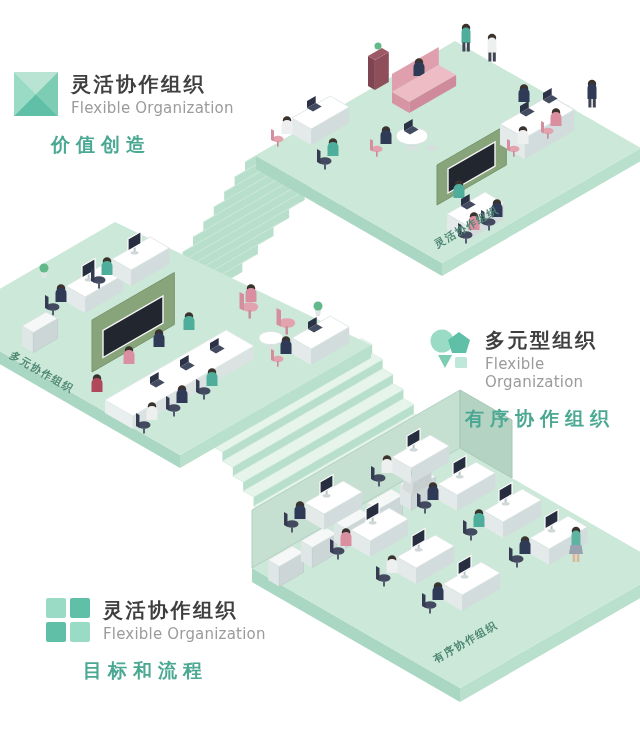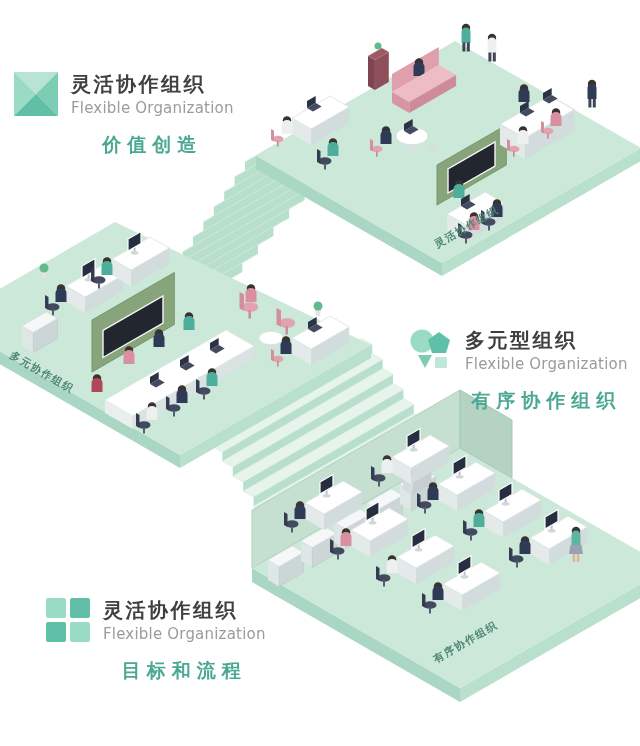--- a/index.html
+++ b/index.html
@@ -4,21 +4,21 @@
 <style>
   html,body{margin:0;padding:0;background:#ffffff;}
   .canvas{position:relative;width:640px;height:746px;background:#ffffff;overflow:hidden;
           font-family:"DejaVu Sans","Liberation Sans",sans-serif;}
   .scene{position:absolute;left:0;top:0;width:640px;height:746px;}
   .legend{position:absolute;}
   .legend-head{display:flex;align-items:flex-start;gap:13px;}
   .legend-icon{flex:0 0 auto;display:block;}
   .legend-title{font-size:20px;font-weight:bold;color:#3f3f3f;letter-spacing:2.5px;line-height:1.2;}
   .legend-sub{font-size:15px;color:#9b9b9b;margin-top:3px;letter-spacing:0.2px;}
-  .legend-slogan{font-size:19px;font-weight:bold;color:#4ba893;letter-spacing:6px;margin-top:15px;margin-left:57px;white-space:nowrap;text-align:center;}
+  .legend-slogan{font-size:19px;font-weight:bold;color:#4ba893;letter-spacing:6px;margin-top:15px;margin-left:37px;white-space:nowrap;}
   .ptag{font-size:10.5px;font-weight:600;fill:#4e8674;letter-spacing:1.5px;}
 </style>
 </head>
 <body>
 
 <div class="canvas">
 
 <svg class="scene" viewBox="0 0 640 746" xmlns="http://www.w3.org/2000/svg">
   <defs>
     <g id="desk">
@@ -333,21 +333,21 @@
       <polygon points="0,44 44,44 22,22" fill="#5fbfa7"></polygon>
     </svg>
     <div>
       <div class="legend-title">灵活协作组织</div>
       <div class="legend-sub">Flexible Organization</div>
     </div>
   </div>
   <div class="legend-slogan">价值创造</div>
 </div>
 
-<div class="legend" style="left:408px;top:328px;">
+<div class="legend" style="left:428px;top:328px;">
   <div class="legend-head">
     <svg class="legend-icon" width="44" height="44" viewBox="0 0 44 44">
       <circle cx="14" cy="13" r="11.5" fill="#9adbc6"></circle>
       <polygon points="31,4 42,12 38,25 24,25 20,12" fill="#5fbfa7"></polygon>
       <polygon points="10,27 24,27 17,40" fill="#7ccdb4"></polygon>
       <rect x="27" y="29" width="12" height="11" rx="1.5" fill="#bfe8da"></rect>
     </svg>
     <div>
       <div class="legend-title">多元型组织</div>
       <div class="legend-sub">Flexible Organization</div>

